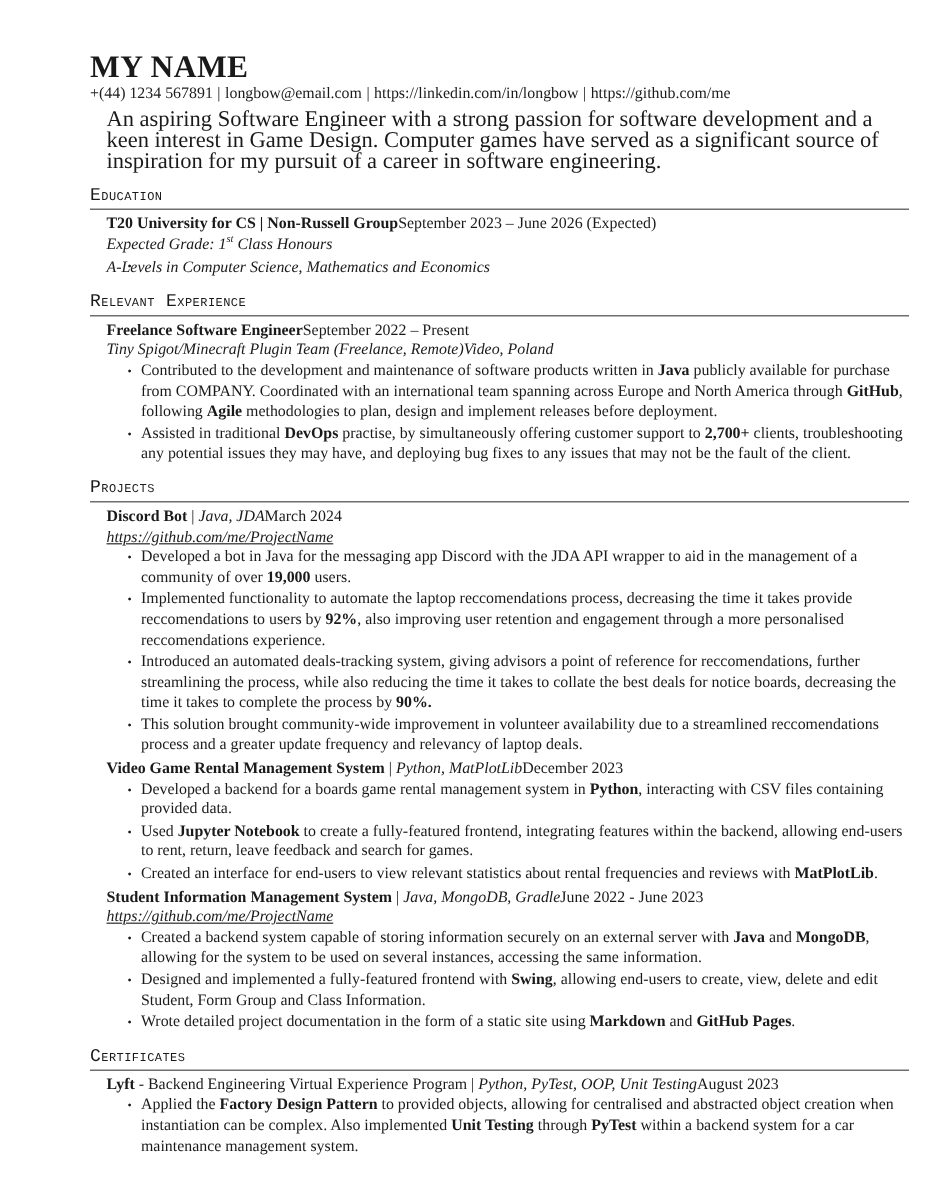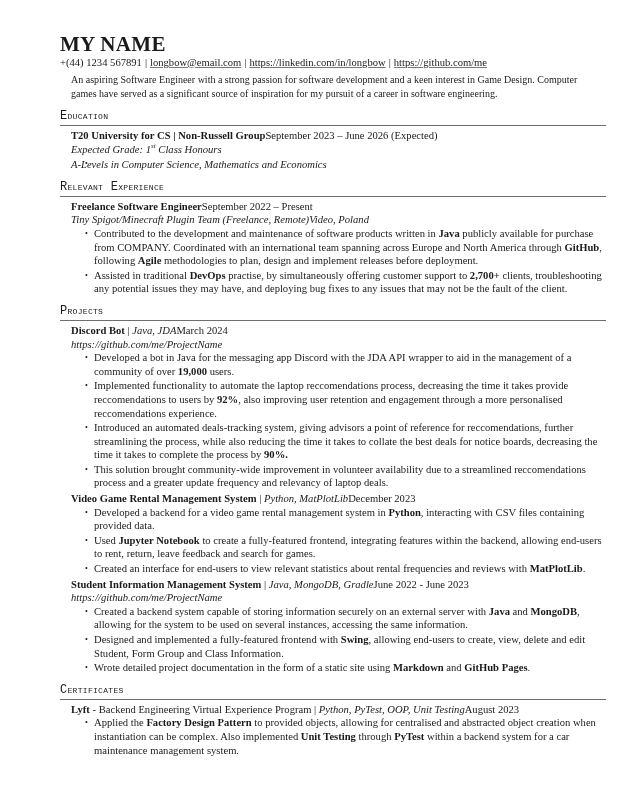--- a/index.html
+++ b/index.html
@@ -5,37 +5,37 @@
   html, body { margin: 0; padding: 0; background: #ffffff; }
   body {
     width: 618px; height: 800px; overflow: hidden;
     font-family: "DejaVu Serif", "Liberation Serif", serif;
     color: #1a1a1a;
   }
   .page { position: relative; width: 618px; height: 800px; margin-left: 24px; }
   .content { position: absolute; left: 36px; top: 33px; width: 546px; font-family: "Liberation Serif", "DejaVu Serif", serif; }
   .name { font-size: 21px; font-weight: bold; letter-spacing: 0.3px; line-height: 22px; margin: 0; }
   .contact { font-size: 10.6px; line-height: 14px; margin-top: 1px; }
-  .contact a { color: #1a1a1a; text-decoration: underline; text-decoration-color: #777; }
+  .contact a { color: #1a1a1a; text-decoration-color: #777; }
   .contact .sep { margin: 0 3px; }
-  .summary { font-size: 10px; line-height: 14px; margin: 3px 0 0 11px; width: 530px; }
+  .summary { font-size: 15px; line-height: 14px; margin: 3px 0 0 11px; width: 530px; }
   .section { margin-top: 8px; }
   .section-title { font-size: 12px; font-variant: small-caps; letter-spacing: 0.3px; line-height: 15px; font-family: Liberation Mono, monospace; }
   .rule { height: 1px; background: #6e6e6e; margin-top: 1px; margin-bottom: 3px; }
   .entry { margin-left: 11px; font-size: 10.6px; line-height: 13.6px; }
   .row { display: flex; align-items: baseline; }
   .row .l { white-space: nowrap; }
   .row .r { white-space: nowrap; }
   .b { font-weight: bold; }
   .i { font-style: italic; }
   ul { margin: 0; padding: 0; list-style: none; }
   li { position: relative; padding-left: 23px; line-height: 13.6px; font-size: 10.6px; margin: 0 0 1px 0; }
   li .dot { position: absolute; left: 14px; top: 0; font-size: 8px; }
   .entry + .entry { margin-top: 2px; }
-  .link { font-style: italic; text-decoration-color: #555; color: #1a1a1a; text-align: center; }
+  .link { font-style: italic; text-decoration: underline; text-decoration-color: #555; color: #1a1a1a; text-align: center; }
   sup { font-size: 7px; line-height: 0; }
 </style>
 </head>
 <body>
 
 <div class="page">
   <div class="content">
 
     <div>
       <div class="name">MY NAME</div>
@@ -106,21 +106,21 @@
             <li><span class="dot">•</span><span>This solution brought community-wide improvement in volunteer availability due to a streamlined reccomendations process and a greater update frequency and relevancy of laptop deals.</span></li>
           </ul>
       </div>
 
       <div class="entry">
         <div class="row">
           <span class="l"><span class="b">Video Game Rental Management System</span> | <span class="i">Python, MatPlotLib</span></span>
           <span class="r">December 2023</span>
         </div>
         <ul>
-            <li><span class="dot">•</span><span>Developed a backend for a video game rental management system in </span><span class="b">Python</span><span>, interacting with CSV files containing provided data.</span></li>
+            <li><span class="dot">•</span><span>Developed a backend for a boards game rental management system in </span><span class="b">Python</span><span>, interacting with CSV files containing provided data.</span></li>
             <li><span class="dot">•</span><span>Used </span><span class="b">Jupyter Notebook</span><span> to create a fully-featured frontend, integrating features within the backend, allowing end-users to rent, return, leave feedback and search for games.</span></li>
             <li><span class="dot">•</span><span>Created an interface for end-users to view relevant statistics about rental frequencies and reviews with </span><span class="b">MatPlotLib</span><span>.</span></li>
           </ul>
       </div>
 
       <div class="entry">
         <div class="row">
           <span class="l"><span class="b">Student Information Management System</span> | <span class="i">Java, MongoDB, Gradle</span></span>
           <span class="r">June 2022 - June 2023</span>
         </div>

